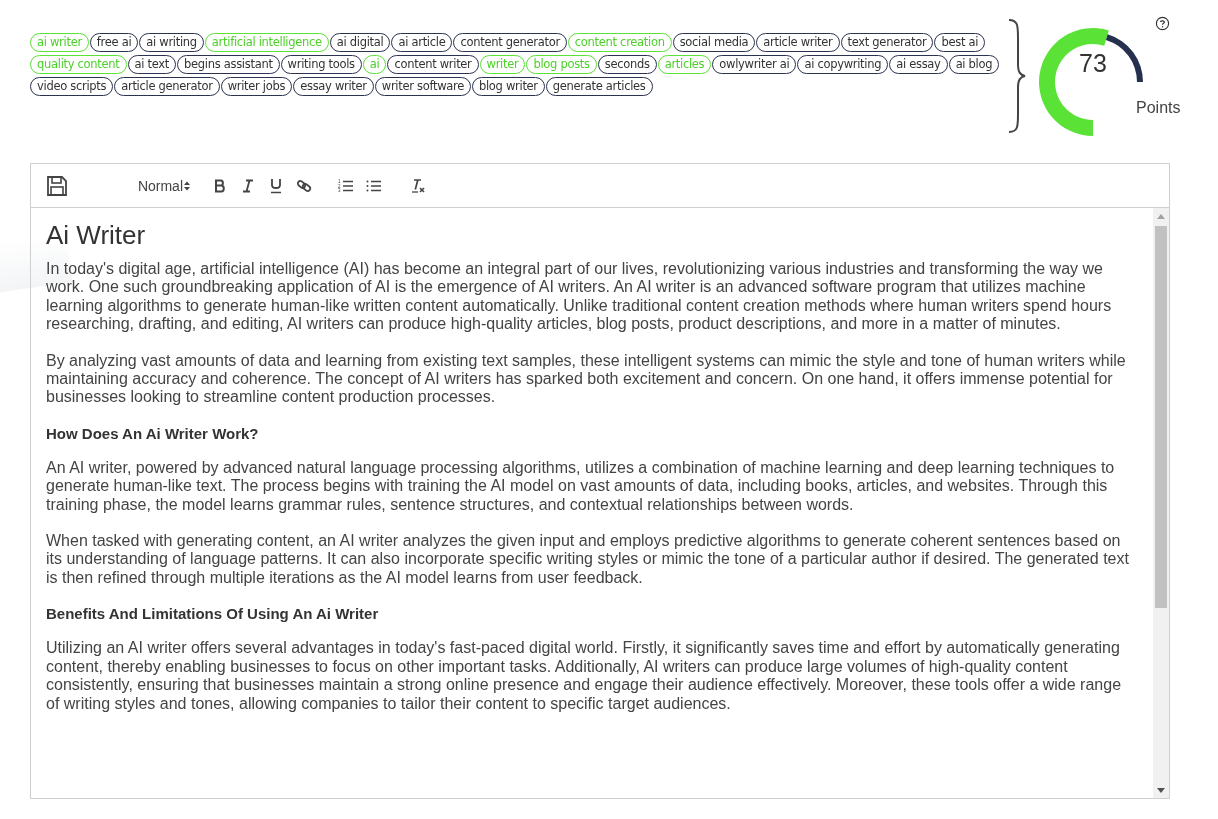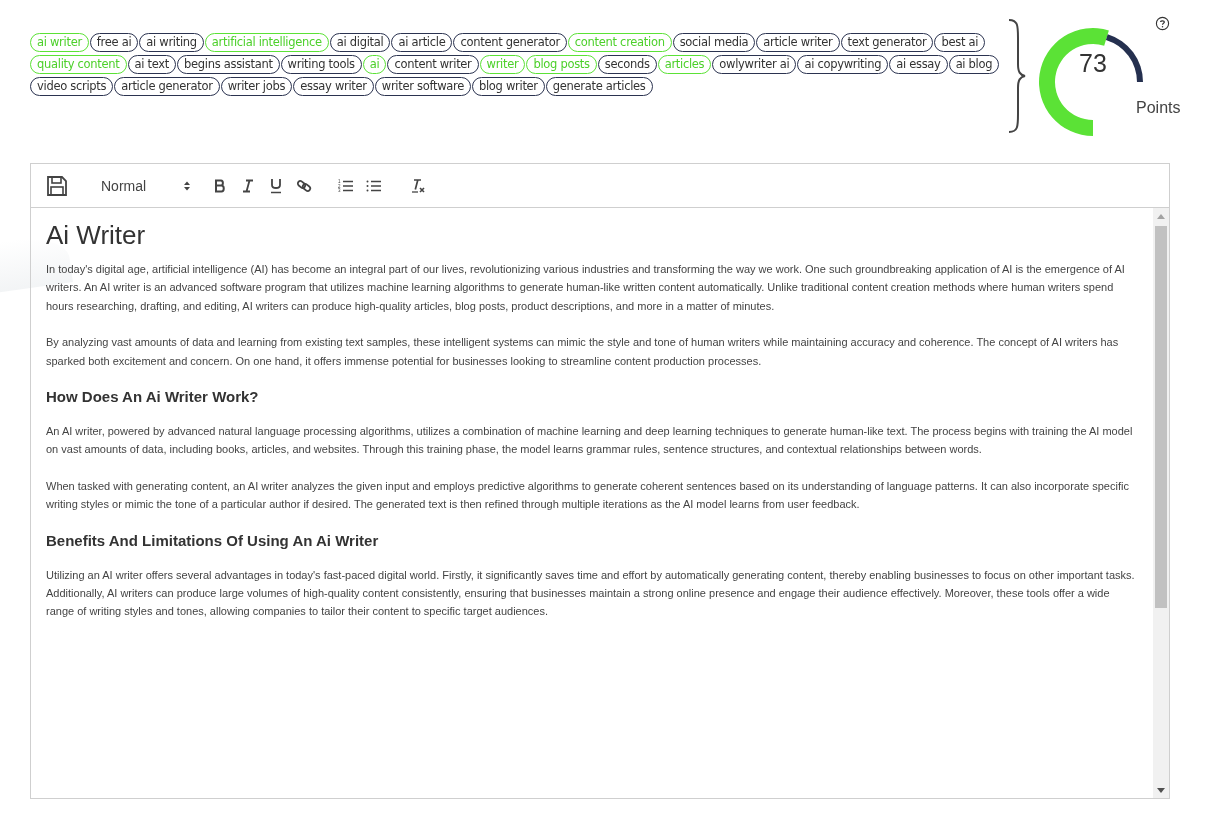--- a/index.html
+++ b/index.html
@@ -29,21 +29,21 @@
 
   .editor { position: absolute; left: 30px; top: 163px; width: 1140px; height: 636px; border: 1px solid #cfcfcf; }
   .toolbar { height: 44px; border-bottom: 1px solid #cfcfcf; position: relative; }
   .tb { position: absolute; top: 0; height: 44px; display: flex; align-items: center; justify-content: center; cursor: pointer; color: #444; }
   .tb svg { display: block; }
   .select-label { font-size: 14px; color: #444; }
 
   .content { position: absolute; left: 0; top: 44px; right: 16px; bottom: 0; padding: 12px 15px 0 15px; overflow: hidden; }
   .content h1 { font-size: 26px; font-weight: normal; color: #333; margin: 0 0 10px 0; line-height: 30px; }
   .content h2 { font-size: 15px; font-weight: bold; color: #333; margin: 0 0 16px 0; line-height: 18px; }
-  .content p { font-size: 11px; line-height: 18.4px; color: #444; margin: 0 0 18px 0; }
+  .content p { font-size: 16px; line-height: 18.4px; color: #444; margin: 0 0 18px 0; }
 
   .scrollbar { position: absolute; right: 0; top: 44px; width: 16px; bottom: 0; background: #f1f1f1; }
   .sb-up, .sb-down { position: absolute; left: 0; width: 16px; height: 16px; display: flex; align-items: center; justify-content: center; cursor: pointer; }
   .sb-up { top: 0; } .sb-down { bottom: 0; }
   .sb-thumb { position: absolute; left: 2px; width: 12px; top: 18px; height: 382px; background: #c1c1c1; cursor: pointer; }
 </style>
 </head>
 <body>
 
 <div class="bg-swoosh"></div>
@@ -103,21 +103,21 @@
 
 <div class="editor">
   <div class="toolbar">
     <div class="tb" style="left:14px;width:24px;">
       <svg width="22" height="22" viewBox="0 0 22 22">
         <path d="M2 2 H16 L20 6 V20 H2 Z" fill="none" stroke="#444" stroke-width="1.8"></path>
         <rect x="6" y="2" width="9" height="6" fill="none" stroke="#444" stroke-width="1.6"></rect>
         <rect x="5" y="12" width="12" height="8" fill="none" stroke="#444" stroke-width="1.6"></rect>
       </svg>
     </div>
-    <div class="tb" style="left:70px;width:90px;justify-content:space-between;">
+    <div class="tb" style="left:70px;width:90px;justify-content:flex-end;">
       <span class="select-label">Normal</span>
       <svg width="8" height="12" viewBox="0 0 8 12">
         <path d="M1 5 L4 1.5 L7 5 Z" fill="#444"></path>
           <path d="M1 7 L4 10.5 L7 7 Z" fill="#444"></path>
       </svg>
     </div>
     <div class="tb" style="left:180px;width:18px;">
       <svg width="14" height="14" viewBox="0 0 14 14">
         <path d="M3 1.5 H8 C10.5 1.5, 10.5 6.5, 8 6.5 H3 Z M3 6.5 H8.5 C11.5 6.5, 11.5 12.5, 8.5 12.5 H3 Z" fill="none" stroke="#444" stroke-width="2"></path>
       </svg>

